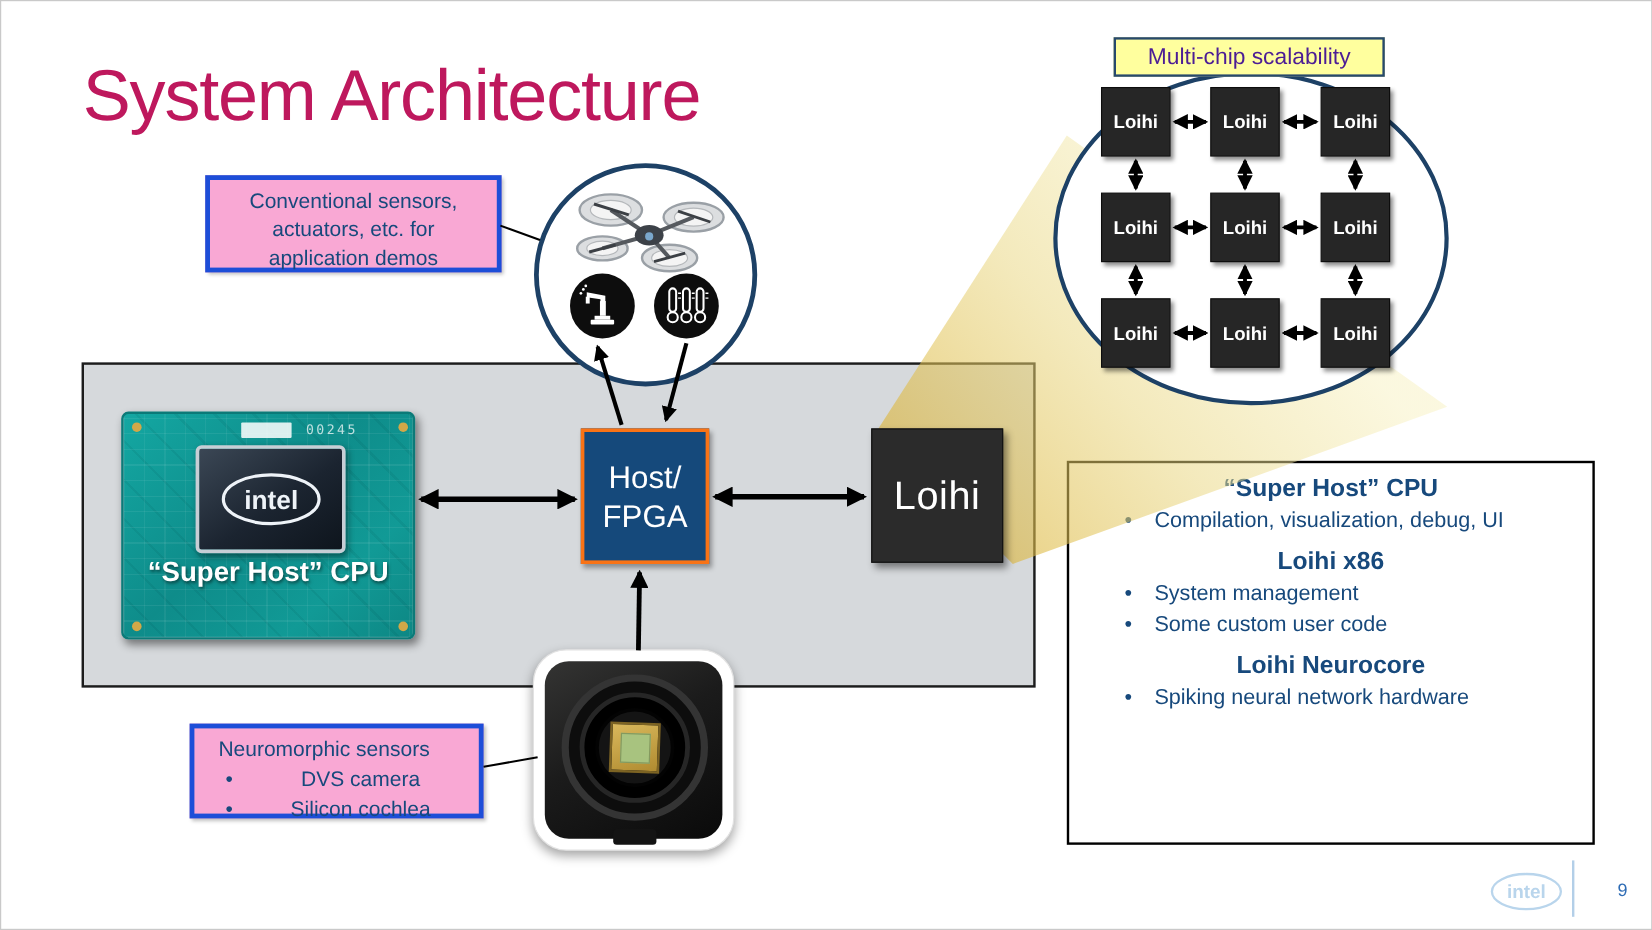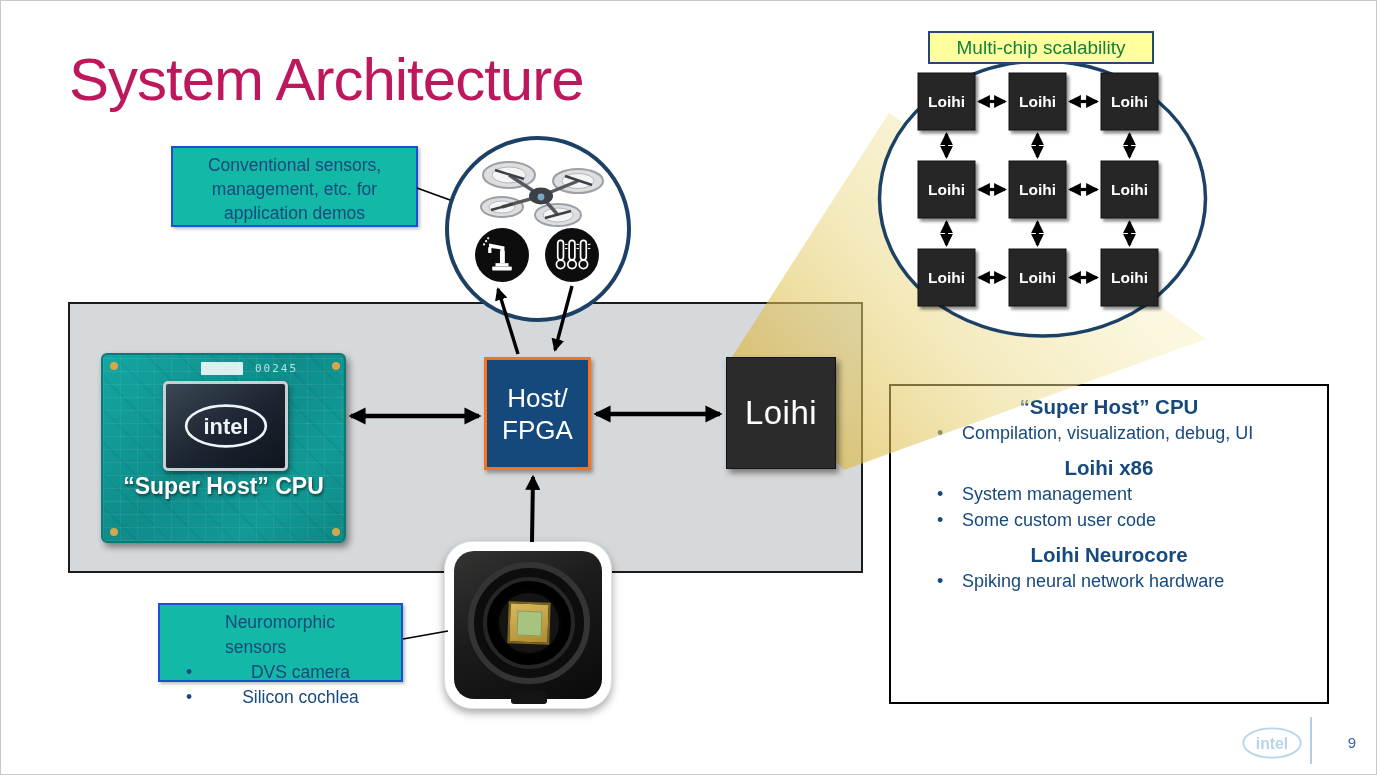--- a/index.html
+++ b/index.html
@@ -8,21 +8,21 @@
            border:1px solid #c9c9c9; overflow:hidden; color:#17497c; }
 
   .title { position:absolute; left:68px; top:44px; font-size:60px; font-weight:400;
            color:#be185d; letter-spacing:-1px; }
 
   
   .gray-box { position:absolute; left:67px; top:301px; width:795px; height:271px;
               background:#d6d9dc; border:2px solid #1c1c1c; }
 
   
-  .chip { position:absolute; left:100px; top:352px; width:245px; height:190px;
+  .chip { position:absolute; left:100px; top:342px; width:245px; height:190px;
           border-radius:6px; border:2px solid #0b7a78;
           background:linear-gradient(135deg,#14a7a2 0%,#0e8c8a 45%,#119a96 75%,#0d8784 100%);
           box-shadow:3px 4px 7px rgba(0,0,0,.45); }
   .chip::before { content:""; position:absolute; inset:0; border-radius:4px;
           background:
             repeating-linear-gradient(0deg, rgba(255,255,255,.07) 0 1px, transparent 1px 13px),
             repeating-linear-gradient(90deg, rgba(255,255,255,.06) 0 1px, transparent 1px 17px),
             repeating-linear-gradient(45deg, rgba(0,60,60,.08) 0 2px, transparent 2px 23px); }
   .screws { position:absolute; left:7px; top:7px; width:8px; height:8px; border-radius:50%;
             background:#d2a848; box-shadow:222px 0 0 #d2a848, 0 166px 0 #d2a848, 222px 166px 0 #d2a848; }
@@ -57,21 +57,21 @@
   .sec-h { text-align:center; font-weight:bold; font-size:20.5px; line-height:26px; }
   .sec-b { position:relative; padding-left:57px; font-size:18px; line-height:26px; }
   .sec-b::before { content:"•"; position:absolute; left:32px; top:0; }
 
   
   .beam { position:absolute; left:0; top:0; width:1377px; height:775px; pointer-events:none; }
 
   
   .multichip { position:absolute; left:870px; top:30px; width:345px; height:315px; pointer-events:none; }
   .mc-label { position:absolute; left:927px; top:30px; width:226px; height:33px;
-              background:#ffff9e; border:2px solid #27496d; color:#15803d;
+              background:#ffff9e; border:2px solid #27496d; color:#4c1d95;
               font-size:19px; text-align:center; line-height:29px; }
 
   
   .sensor-circle { position:absolute; left:444px; top:135px; width:186px; height:186px;
                    background:#fff; border:4px solid #1d4166; border-radius:50%; }
   .drone { position:absolute; left:30px; top:18px; width:128px; height:76px; }
   .icon-circle { position:absolute; width:54px; height:54px; border-radius:50%; background:#0d0d0d;
                  display:flex; align-items:center; justify-content:center; }
   .icon-robot  { left:26px; top:88px; }
   .icon-thermo { left:96px; top:88px; }
@@ -91,27 +91,27 @@
            background:#141414; border:3px solid #030303;
            display:flex; align-items:center; justify-content:center; }
   .sensor-sq { width:42px; height:42px; background:linear-gradient(160deg,#d9b85c,#b08b30);
                border:2px solid #7c6323; transform:rotate(2deg);
                display:flex; align-items:center; justify-content:center; }
   .sensor-die { width:25px; height:25px; background:#a8c37f; border:1px solid #84995e; }
   .cam-nub { position:absolute; left:66px; bottom:4px; width:36px; height:13px;
              background:#141414; border-radius:3px; }
 
   
-  .callout { position:absolute; background:#14b8a6; border:2px solid #1d4ed8; color:#17497c;
+  .callout { position:absolute; background:#f9a8d4; border:4px solid #1d4ed8; color:#17497c;
              box-shadow:2px 2px 3px rgba(0,0,0,.25); }
   .co-conv { left:170px; top:145px; width:247px; height:81px; padding-top:5px;
              text-align:center; font-size:17.5px; line-height:24px; }
   .co-neuro { left:157px; top:602px; width:245px; height:79px; padding-top:5px;
               font-size:17.5px; line-height:25px; }
-  .neuro-title { padding-left:20px;margin-left:45px; }
+  .neuro-title { padding-left:20px; }
   .nbullet { position:relative; padding-left:40px;text-align:center; }
   .nbullet::before { content:"•"; position:absolute; left:26px; top:0; }
 
   
   .wires { position:absolute; left:0; top:0; width:1377px; height:775px; pointer-events:none; }
 
   
   .footer-logo { position:absolute; left:1240px; top:724px; width:62px; height:36px; color:#b9d5ec; }
   .footer-divider { position:absolute; left:1309px; top:716px; width:2px; height:47px; background:#b3cfe8; }
   .page-num { position:absolute; left:1336px; top:733px; width:30px; text-align:center;
@@ -299,21 +299,21 @@
             </div>
           </div>
         </div>
       </div>
     </div>
     <div class="cam-nub"></div>
   </div>
 
   <div class="callout co-conv">
     <div>Conventional sensors,</div>
-    <div>management, etc. for</div>
+    <div>actuators, etc. for</div>
     <div>application demos</div>
   </div>
   <div class="callout co-neuro">
     <div class="neuro-title">Neuromorphic sensors</div>
     <div class="nbullet">DVS camera</div>
     <div class="nbullet">Silicon cochlea</div>
   </div>
 
   <svg class="wires">
     <defs>

